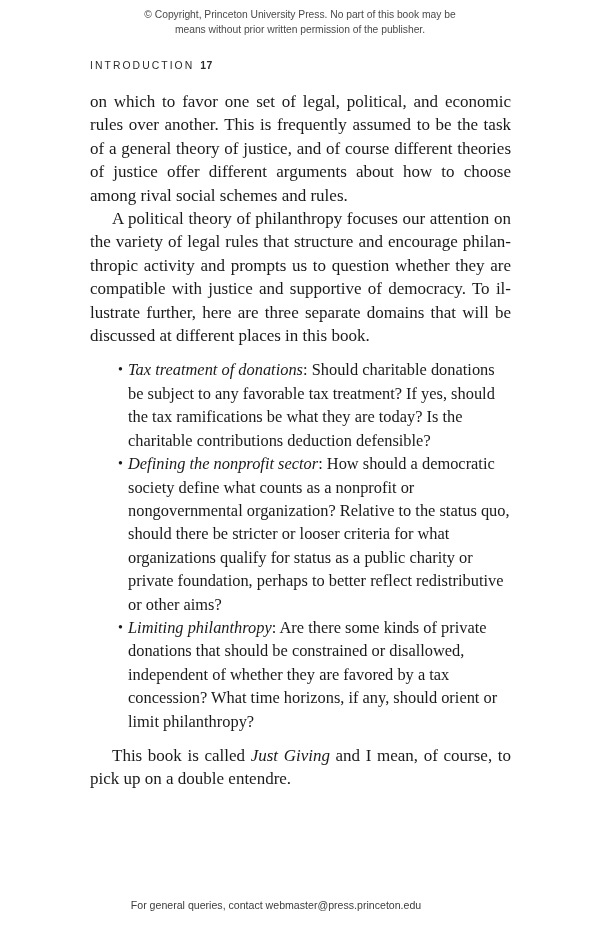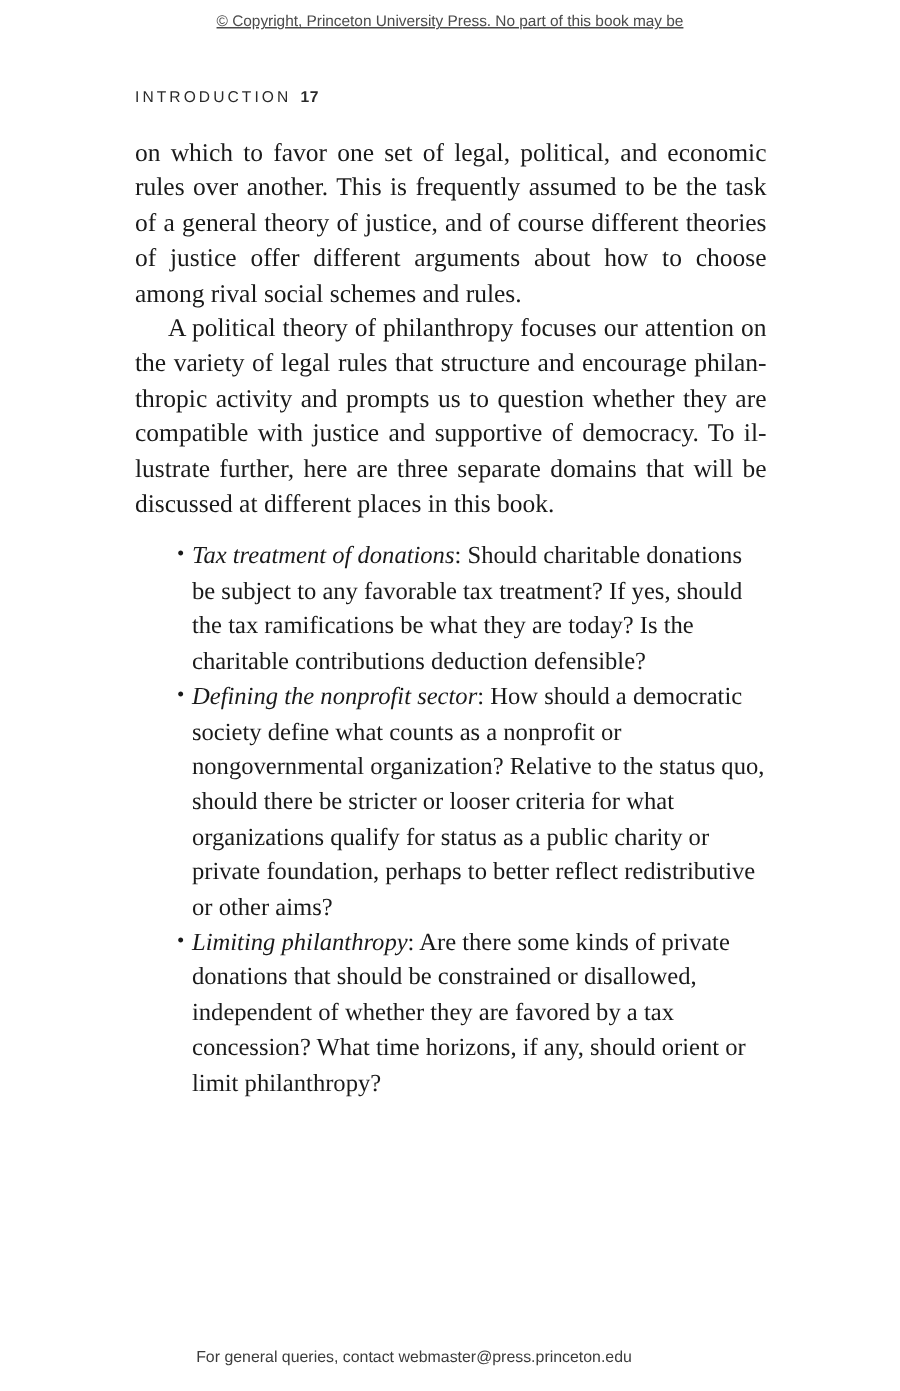--- a/index.html
+++ b/index.html
@@ -22,21 +22,21 @@
     top: 8px;
     left: 0;
     width: 600px;
     text-align: center;
     font-family: "Liberation Sans", sans-serif;
     font-size: 10.3px;
     line-height: 14.6px;
     color: #4a4a4a;
     letter-spacing: -0.02px;
   }
-  .copyright-stamp div { white-space: nowrap; text-decoration: underline; }
+  .copyright-stamp div { white-space: nowrap; }
 
   
   .running-head {
     position: absolute;
     top: 60px;
     left: 90px;
     width: 421px;
     text-align: left;
     font-family: "Liberation Sans", sans-serif;
     font-size: 10.4px;
@@ -101,20 +101,21 @@
     font-family: "Liberation Sans", sans-serif;
     font-size: 10.6px;
     color: #3c3c3c;
   }
 </style>
 </head>
 <body>
 
 <div class="copyright-stamp">
   <div>© Copyright, Princeton University Press. No part of this book may be</div>
+  <div>means without prior written permission of the publisher.</div>
 </div>
 
 <div class="running-head">
   <span class="rh-title">INTRODUCTION</span><span class="rh-folio">17</span>
 </div>
 
 <div class="text-column">
 
   <p class="body-para">on which to favor one set of legal, political, and economic rules over another. This is frequently assumed to be the task of a general theory of justice, and of course different theories of justice offer different arguments about how to choose among rival social schemes and rules.</p>
 
@@ -128,17 +129,18 @@
     <li>
       <span class="bullet-marker">•</span>
       <span class="lead-in">Defining the nonprofit sector</span><span>: How should a democratic society define what counts as a nonprofit or nongovernmental organization? Relative to the status quo, should there be stricter or looser criteria for what organizations qualify for status as a public charity or private foundation, perhaps to better reflect redistributive or other aims?</span>
     </li>
     <li>
       <span class="bullet-marker">•</span>
       <span class="lead-in">Limiting philanthropy</span><span>: Are there some kinds of private donations that should be constrained or disallowed, independent of whether they are favored by a tax concession? What time horizons, if any, should orient or limit philanthropy?</span>
     </li>
   </ul>
 
+  <p class="body-para indented"><span>This book is called </span><span class="title-italic">Just Giving</span><span> and I mean, of course, to pick up on a double entendre.</span></p>
 
 
 </div>
 
 <div class="footer-note">For general queries, contact webmaster@press.princeton.edu</div>
 
 </body></html>

